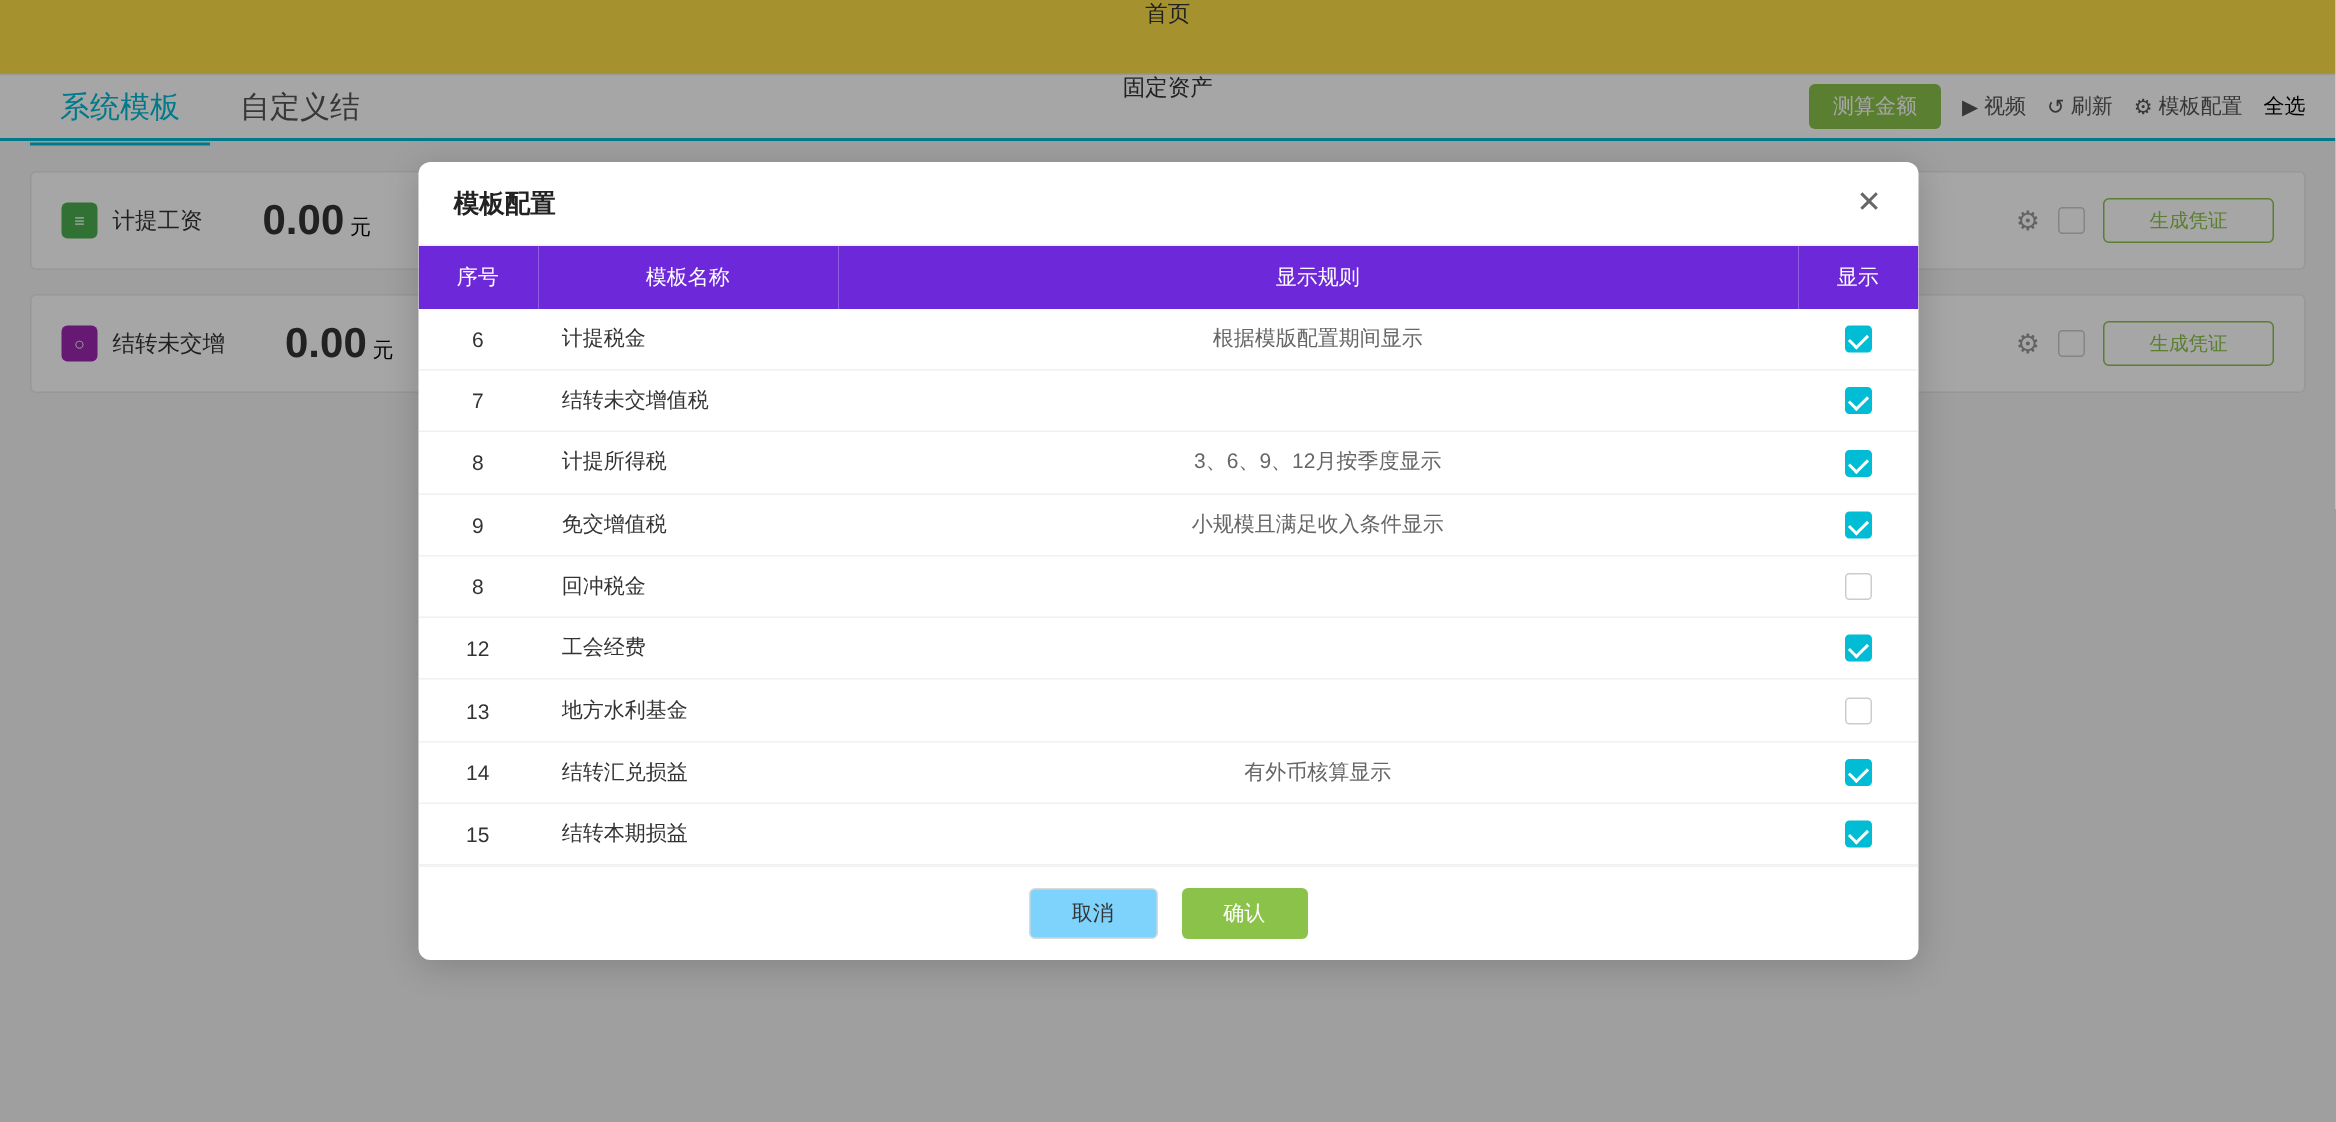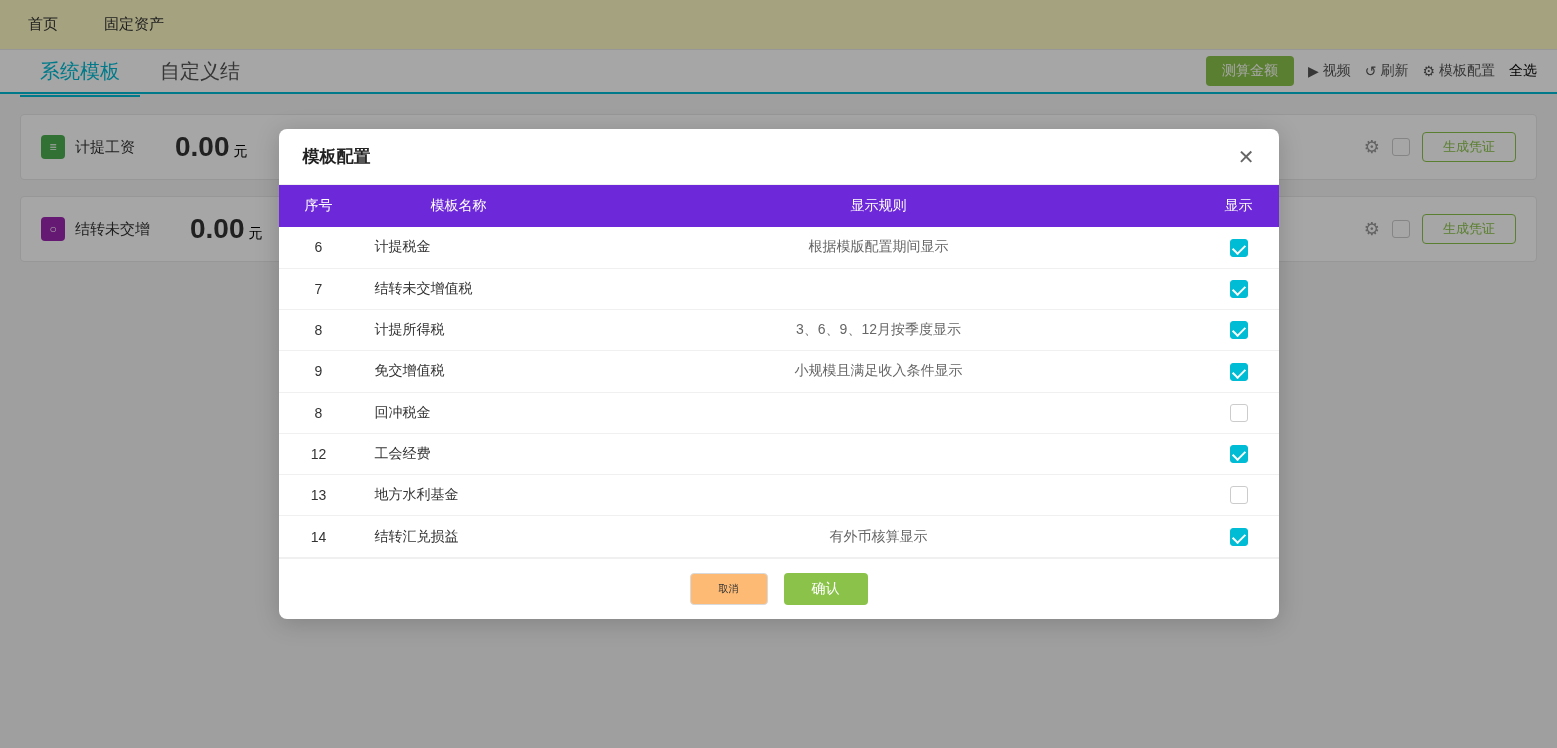--- a/index.html
+++ b/index.html
@@ -17,27 +17,28 @@
     .bg-page {
       width: 100%;
       height: 100%;
       background: #f5f5f5;
       position: absolute;
       top: 0; left: 0;
     }
 
     
     .top-nav {
-      background: #fef9c3;
+      background: #fde047;
       height: 50px;
       display: flex;
       align-items: center;
       padding: 0 20px;
       border-bottom: 1px solid #e8e8e8;
       gap: 30px;
+      flex-direction: column;
     }
     .nav-item {
       font-size: 15px;
       color: #333;
       cursor: pointer;
       padding: 0 8px;
     }
 
     
     .sub-nav {
@@ -141,21 +142,21 @@
     }
     .card-right {
       display: flex;
       align-items: center;
       gap: 12px;
     }
     .btn-generate {
       border: 1px solid #8bc34a;
       color: #8bc34a;
       background: none;
-      padding: 5px 20px;
+      padding: 5px 30px;
       border-radius: 4px;
       cursor: pointer;
       font-size: 13px;
     }
     .gear-icon {
       color: #999;
       font-size: 18px;
       cursor: pointer;
     }
 
@@ -283,26 +284,26 @@
 
     
     .modal-footer {
       padding: 14px 24px;
       display: flex;
       justify-content: center;
       gap: 16px;
       border-top: 1px solid #f0f0f0;
     }
     .btn-cancel {
-      background: #fdba74;
+      background: #7dd3fc;
       border: 1px solid #d9d9d9;
       padding: 7px 28px;
       border-radius: 4px;
       cursor: pointer;
-      font-size: 10px;
+      font-size: 14px;
       color: #333;
     }
     .btn-confirm {
       background: #8bc34a;
       border: none;
       padding: 7px 28px;
       border-radius: 4px;
       cursor: pointer;
       font-size: 14px;
       color: #fff;
@@ -449,20 +450,26 @@
                 <td>地方水利基金</td>
                 <td></td>
                 <td style="text-align: center;"><span class="custom-checkbox" style="cursor: pointer;"></span></td>
               </tr>
               <tr>
                 <td>14</td>
                 <td>结转汇兑损益</td>
                 <td>有外币核算显示</td>
                 <td style="text-align: center;"><span class="custom-checkbox checked" style="cursor: pointer;"></span></td>
               </tr>
+              <tr>
+                <td>15</td>
+                <td>结转本期损益</td>
+                <td></td>
+                <td style="text-align: center;"><span class="custom-checkbox checked" style="cursor: pointer;"></span></td>
+              </tr>
             </tbody>
         </table>
       </div>
     </div>
 
     <div class="modal-footer">
       <button class="btn-cancel">取消</button>
       <button class="btn-confirm">确认</button>
     </div>
   </div>

